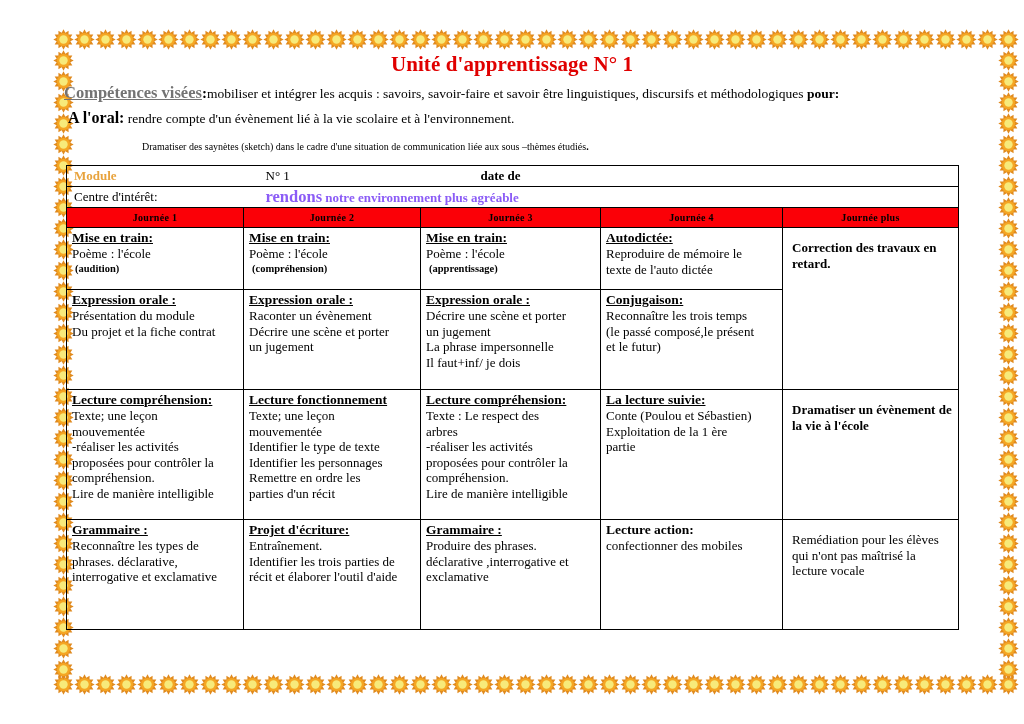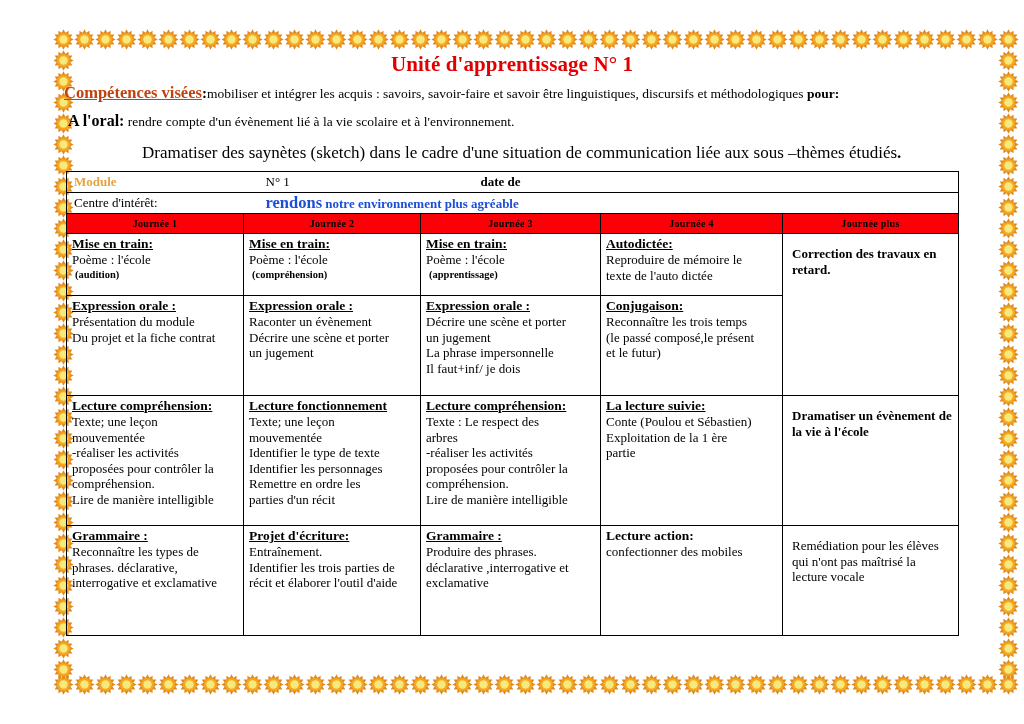--- a/index.html
+++ b/index.html
@@ -72,39 +72,39 @@
     margin: 2px 0 0 0;
   }
 
   .comp-line {
     font-size: 13.5px;
     line-height: 17px;
     margin: 7px 0 0 6px;
     color: #000;
   }
   .comp-label {
-    color: #c2410c;
+    color: #737373;
     font-weight: bold;
     font-size: 16.5px;
     text-decoration: underline;
   }
   .comp-colon { font-weight: bold; font-size: 15px; }
   .comp-pour { font-weight: bold; }
 
   .oral-line {
     font-size: 13.5px;
-    line-height: 25px;
+    line-height: 19px;
     margin: 6px 0 10px 10px;
   }
   .oral-label {
     font-weight: bold;
     font-size: 16px;
   }
   .indent-line {
-    font-size: 17px;
+    font-size: 10px;
     line-height: 17px;
     margin: 6px 0 0 84px;
   }
   .ecrit-line {
     font-size: 13.5px;
     line-height: 17px;
     margin: 6px 0 0 10px;
   }
 
   
@@ -153,21 +153,21 @@
     font-size: 18px;
     line-height: 22px;
     padding-left: 7px !important;
     border-right: none !important;
     white-space: nowrap;
   }
   .centre-value {
     font-size: 15px;
     font-weight: bold;
     line-height: 22px;
-    color: #1d4ed8;
+    color: #8b5cf6;
     border-left: none !important;
     padding-left: 22px !important;
   }
   .centre-value .first-word { font-size: 16.5px; }
 
   
   tr.jour-head td {
     background: #fb0007;
     color: #000;
     font-weight: bold;

